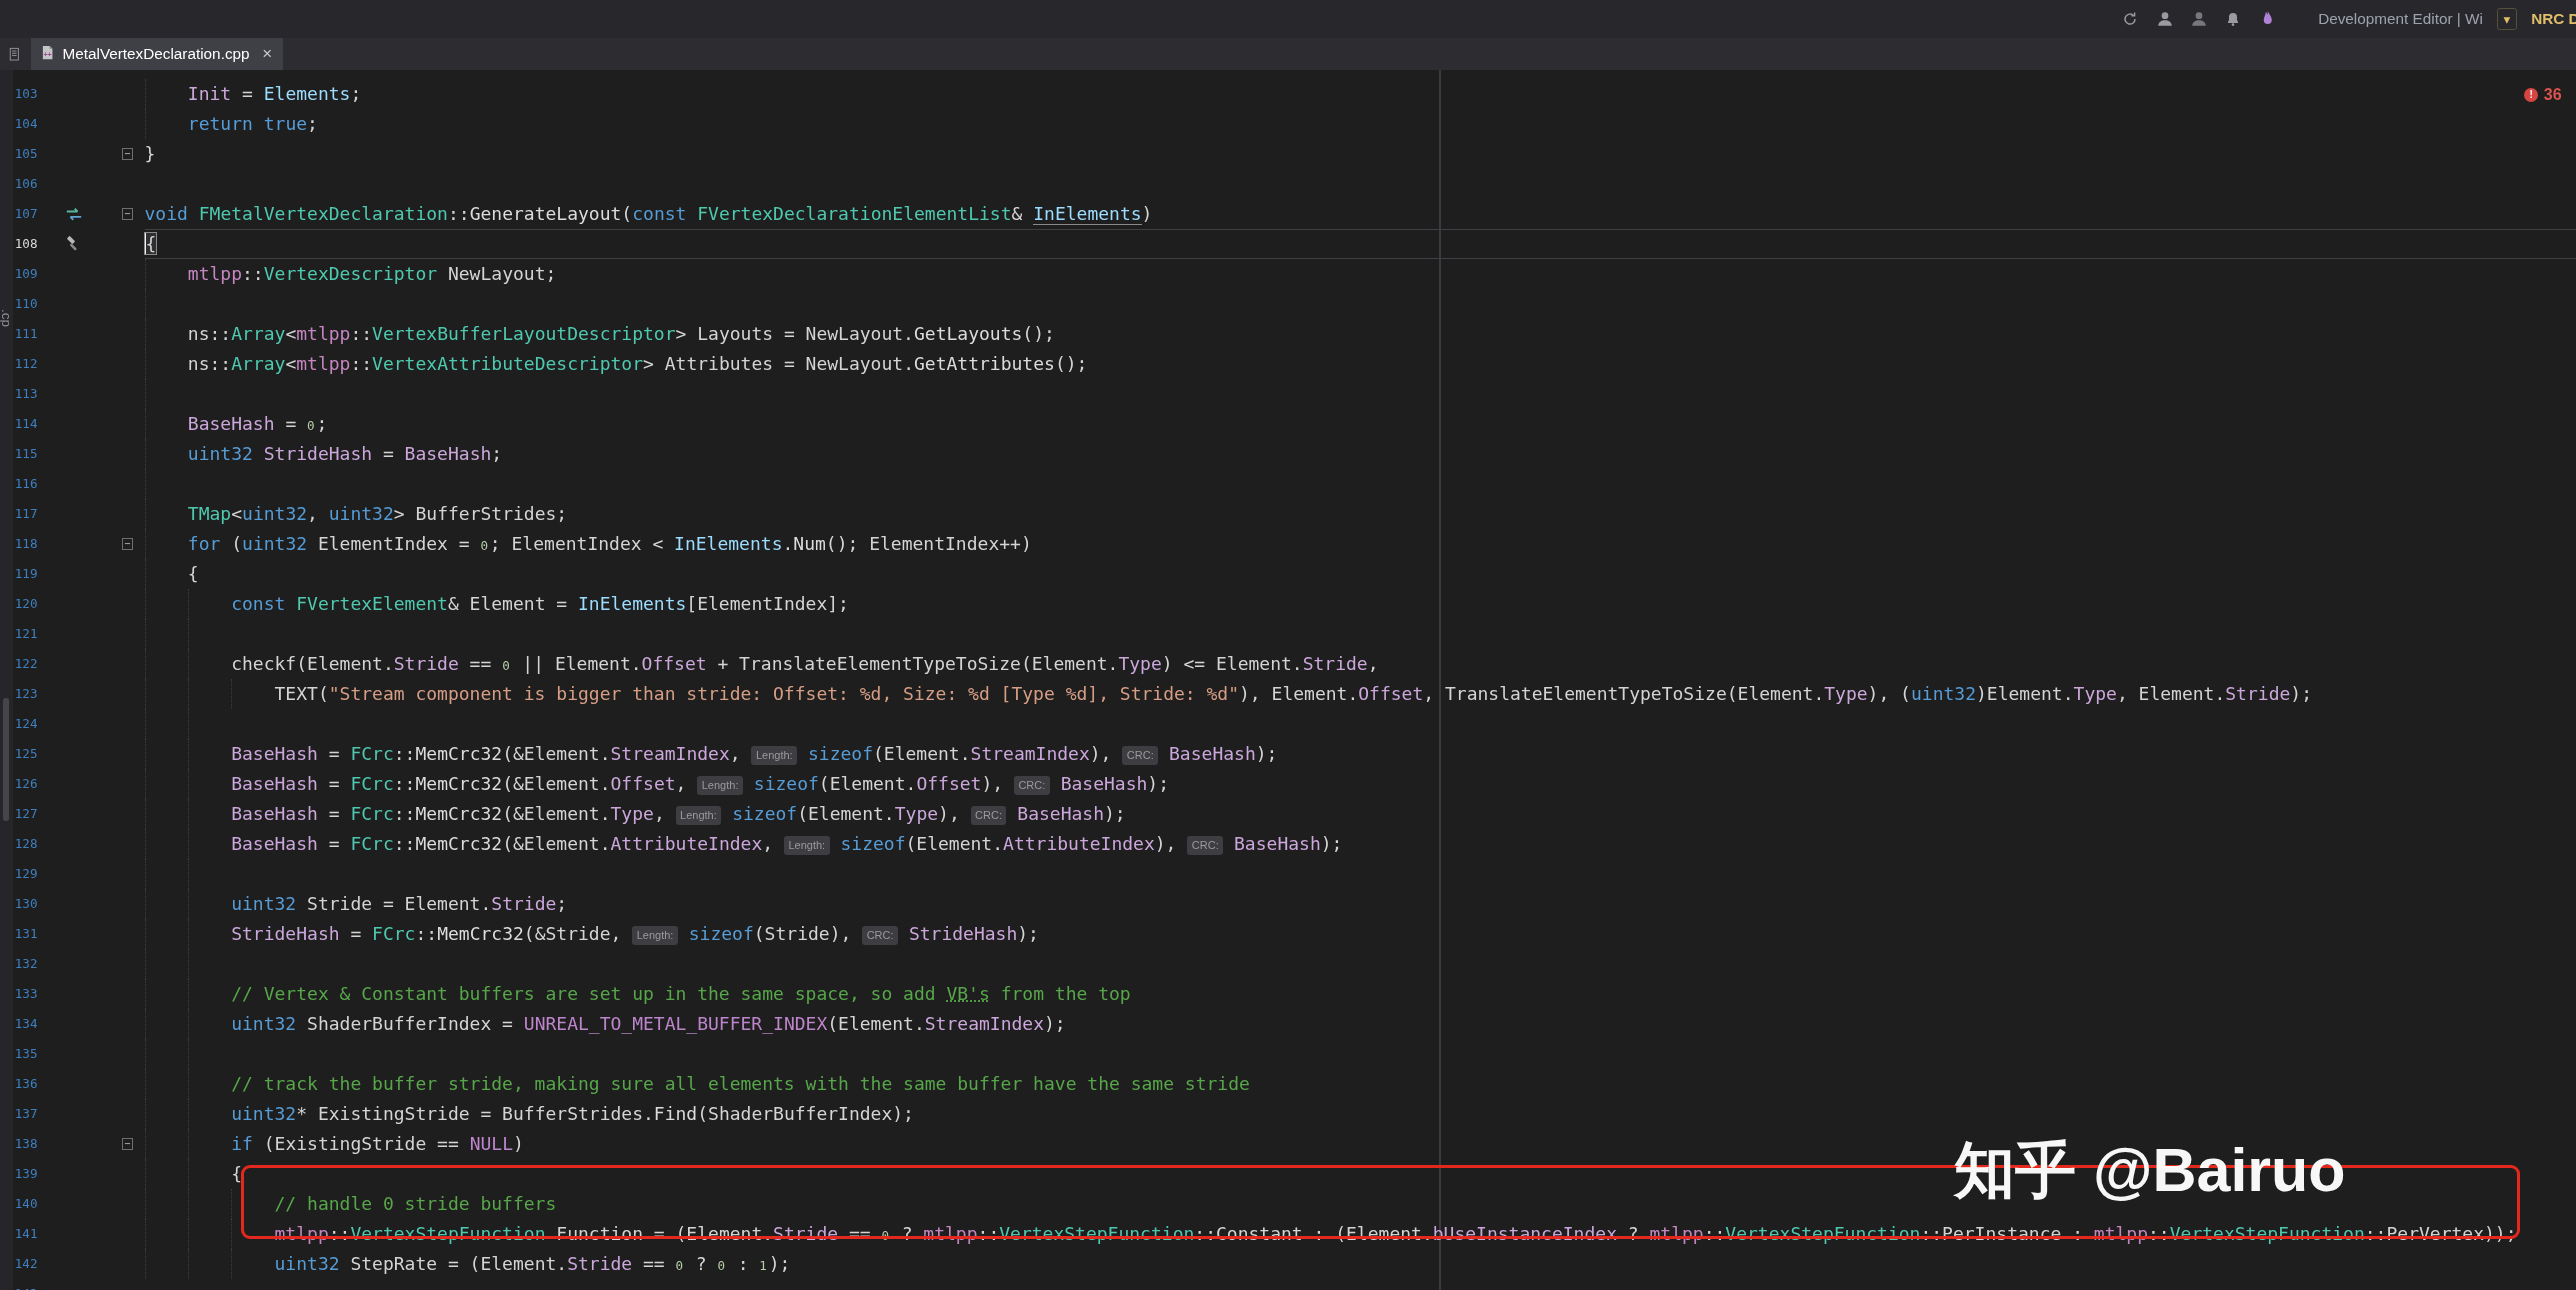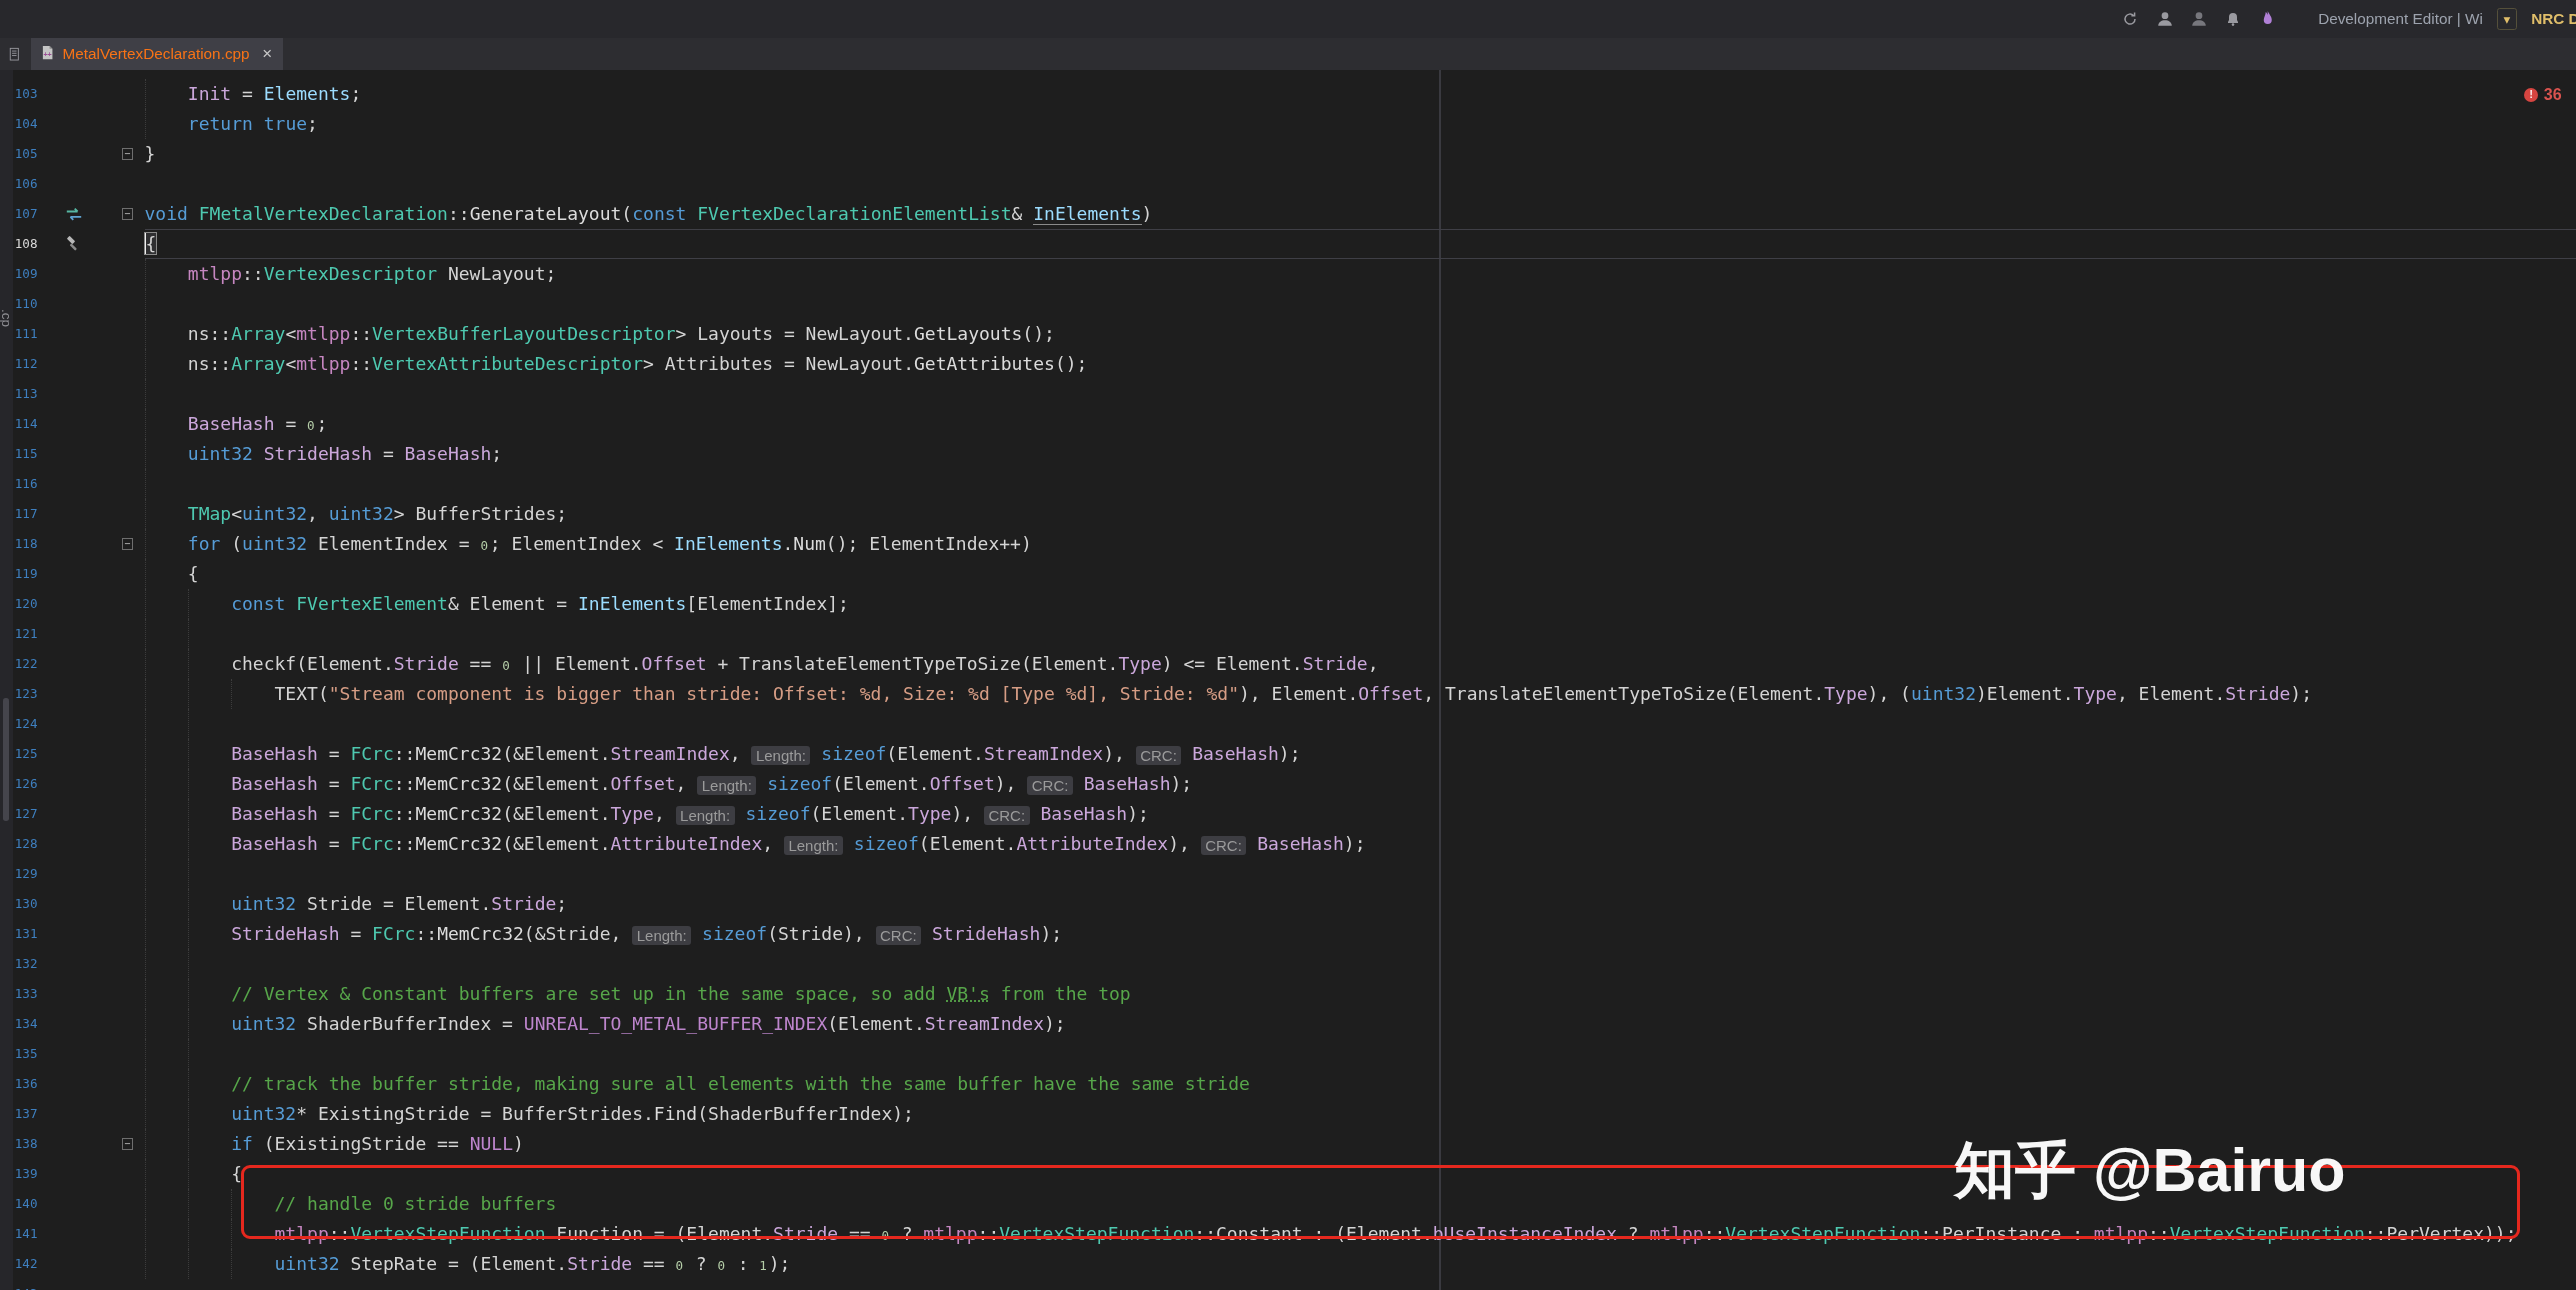--- a/index.html
+++ b/index.html
@@ -15,21 +15,21 @@
            color:#9a9aa0;font-size:15.3px;}
   .tb-text{color:#9DA3AE;font-size:15.3px;white-space:nowrap;margin-left:26px;}
   .tb-chevron{color:#E0BE6A;font-size:13.5px;padding:1.8px 5.4px;border:0.9px solid #55503a;border-radius:2.7px;}
   .tb-nrc{color:#E0BE6A;font-size:15.3px;font-weight:bold;white-space:nowrap;margin-right:-7.2px;}
 
   
   .tabbar{position:absolute;left:0;top:38px;width:100%;height:32px;background:#2D2D31;
           display:flex;align-items:stretch;font-family:"Liberation Sans",sans-serif;}
   .tabbar-left{width:31px;display:flex;align-items:center;justify-content:center;}
   .tab{background:#3F3F46;display:flex;align-items:center;gap:7.2px;padding:0 10.8px 0 9px;}
-  .tab-label{color:#f97316;font-size:15.3px;white-space:nowrap;text-align:right;}
+  .tab-label{color:#ffffff;font-size:15.3px;white-space:nowrap;text-align:right;}
   .tab-close{color:#C8C8C8;font-size:17px;margin-left:5.4px;cursor:pointer;}
 
   
   .editor{position:absolute;left:0;top:70px;right:0;bottom:0;background:#1E1E1E;overflow:hidden;}
   .col-guide{position:absolute;left:1439px;top:0;bottom:0;width:1.8px;background:#3A3A40;z-index:0;}
   .lines{position:relative;z-index:1;padding-top:9px;}
   .row{display:flex;height:30px;line-height:30px;font-size:18px;white-space:pre;color:#D4D4D4;}
   .num{width:54px;flex:none;text-align:center;padding-right:1.8px;box-sizing:border-box;
        color:#3E7FBF;font-size:12.6px;cursor:pointer;}
   .glyph{width:54px;flex:none;display:flex;align-items:center;padding-left:10.8px;box-sizing:border-box;}
@@ -42,21 +42,21 @@
   .ind{display:inline-block;width:4ch;height:30px;vertical-align:top;box-sizing:border-box;
        border-left:0.9px dotted rgba(150,150,150,0.25);}
 
   
   .tk.pl{color:#D4D4D4}.tk.kw{color:#569CD6}.tk.ty{color:#4EC9B0}.tk.ns{color:#C586C0}
   .tk.fld{color:#CBA7DB}.tk.mth{color:#DCDCDC}.tk.prm{color:#9CDCFE}.tk.mac{color:#BD85CC}
   .tk.num{color:#B5CEA8}.tk.str{color:#D69D85}.tk.cmt{color:#57A64A}
   .tk.cmtU{color:#57A64A;text-decoration:underline;text-decoration-style:dotted;}
   .tk.uln{color:#9CDCFE;border-bottom:0.9px solid #8a8a8a;}
   .tk.brc{outline:0.9px solid #8a8a8a;border-left:1.8px solid #EFEFEF;background:rgba(90,90,95,.30);}
-  .tk.hint{display:inline-block;background:#3D3D42;color:#9B9B9B;font-size:15px;line-height:19px;
+  .tk.hint{display:inline-block;background:#3D3D42;color:#9B9B9B;font-size:11px;line-height:19px;
            border-radius:3px;padding:0 4.5px;vertical-align:middle;
            font-family:"Liberation Sans",sans-serif;}
 
   
   .dock-strip{position:absolute;left:0;top:70px;bottom:0;width:12.6px;background:#26262A;z-index:2;}
   .dock-label{position:absolute;left:-0.9px;top:239px;writing-mode:vertical-rl;color:#8f8f94;
               font-size:13.5px;font-family:"Liberation Sans",sans-serif;}
   .dock-thumb{position:absolute;left:2.7px;top:628px;width:6.3px;height:123px;background:#45454C;border-radius:2.7px;}
 
   

